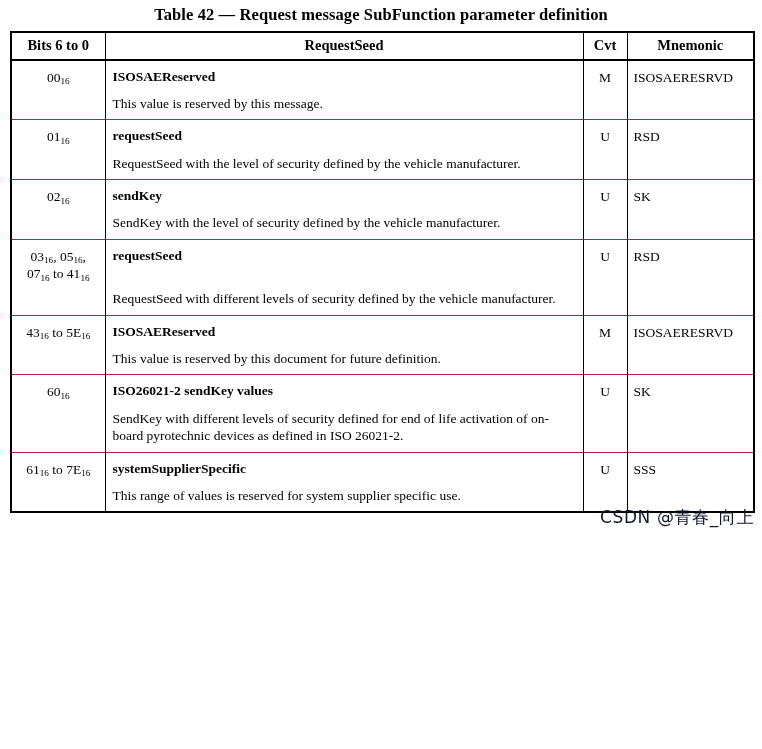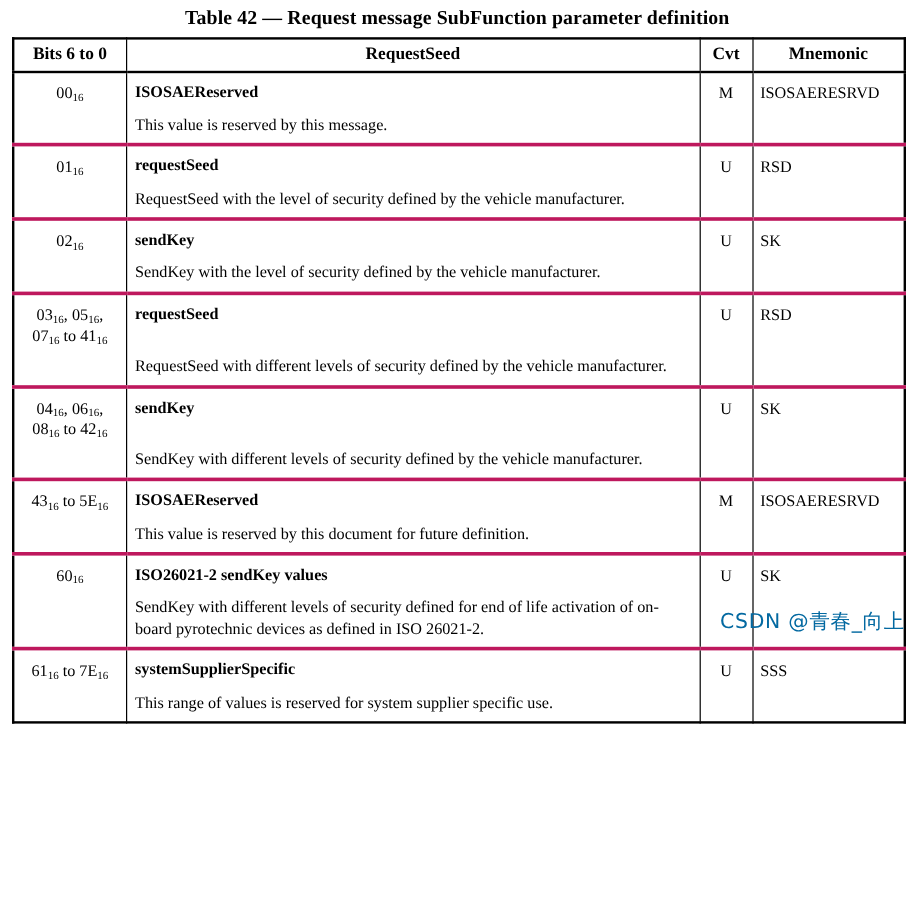--- a/index.html
+++ b/index.html
@@ -57,21 +57,21 @@
     border-right: 1px solid #000;
     font-weight: bold;
     font-size: 14.5px;
     padding: 4px 4px 5px 4px;
     vertical-align: middle;
     line-height: 1.15;
   }
   table.spec thead th:last-child { border-right: none; }
 
   table.spec tbody td {
-    border-top: 3px solid #be185d;
+    border-top: 1px solid #be185d;
     border-right: 1px solid #000;
     vertical-align: top;
     font-size: 13.5px;
     line-height: 1.28;
   }
   table.spec tbody tr:first-child td { border-top: none; font-family: Liberation Serif, serif; }
   table.spec tbody td:last-child { border-right: none; }
 
   td.bits {
     text-align: center;
@@ -114,21 +114,21 @@
     bottom: -0.26em;
     line-height: 0;
   }
 
   .watermark {
     position: absolute;
     right: 8px;
     bottom: 10px;
     font-family: "DejaVu Sans", "Liberation Sans", sans-serif;
     font-size: 17px;
-    color: #0369a1;
+    color: #0f172a;
     letter-spacing: 0.6px;
     white-space: nowrap;
     pointer-events: none;
     user-select: none;
   }
 </style>
 </head>
 <body>
 
 <div class="page">
@@ -182,29 +182,20 @@
           <tr>
             <td class="bits">03<sub>16</sub>, 05<sub>16</sub>, 07<sub>16</sub> to 41<sub>16</sub></td>
             <td class="desc">
               <div class="d-title">requestSeed</div>
               <div class="d-body gap-lg">RequestSeed with different levels of security defined by the vehicle manufacturer.</div>
             </td>
             <td class="cvt">U</td>
             <td class="mnemonic">RSD</td>
           </tr>
           <tr>
-            <td class="bits">04<sub>16</sub>, 06<sub>16</sub>, 08<sub>16</sub> to 42<sub>16</sub></td>
-            <td class="desc">
-              <div class="d-title">sendKey</div>
-              <div class="d-body gap-lg">SendKey with different levels of security defined by the vehicle manufacturer.</div>
-            </td>
-            <td class="cvt">U</td>
-            <td class="mnemonic">SK</td>
-          </tr>
-          <tr>
             <td class="bits">43<sub>16</sub> to 5E<sub>16</sub></td>
             <td class="desc">
               <div class="d-title">ISOSAEReserved</div>
               <div class="d-body">This value is reserved by this document for future definition.</div>
             </td>
             <td class="cvt">M</td>
             <td class="mnemonic">ISOSAERESRVD</td>
           </tr>
           <tr>
             <td class="bits">60<sub>16</sub></td>

